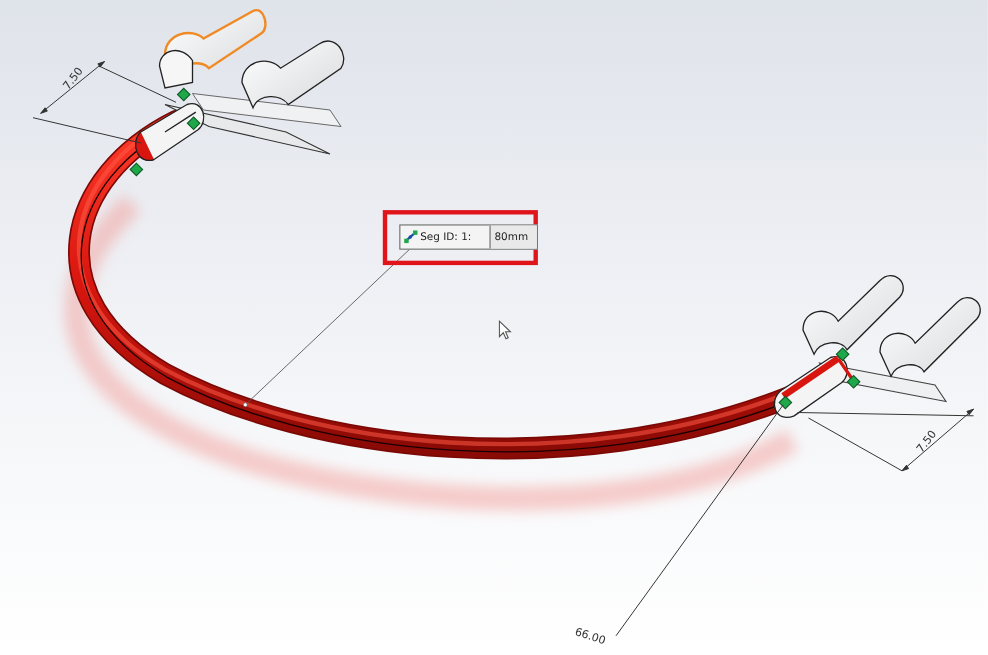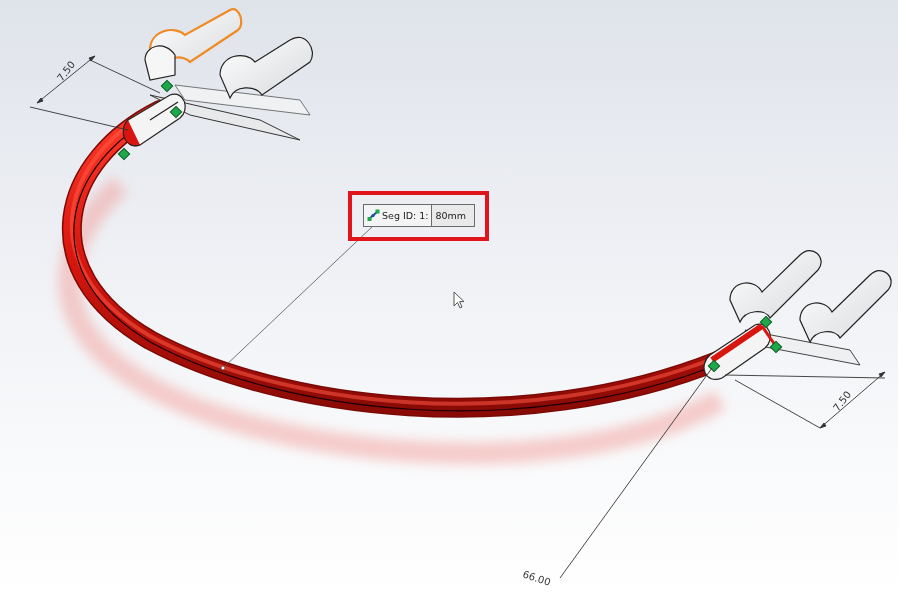--- a/index.html
+++ b/index.html
@@ -4,21 +4,21 @@
 <style>
   html,body{margin:0;padding:0;}
   body{width:898px;height:595px;overflow:hidden;font-family:"DejaVu Sans",sans-serif;}
   #viewport{position:absolute;left:0;top:0;width:898px;height:595px;
     background:linear-gradient(180deg,#dfe3ea 0%,#eceef3 35%,#f7f8fa 70%,#ffffff 100%);}
   #scene{position:absolute;left:0;top:0;}
   .dim-text{font-family:"DejaVu Sans",sans-serif;font-size:10px;fill:#333;}
   #callout-box{position:absolute;left:348px;top:191px;width:141px;height:50px;border:4px solid #e0141b;box-sizing:border-box;}
   #callout{position:absolute;left:363px;top:204px;height:21px;display:flex;align-items:stretch;
     border:1px solid #6b6b6b;background:#f4f4f4;font-size:9.5px;color:#222;}
-  #callout .lbl{display:flex;align-items:center;padding:0 2px 0 3px;white-space:nowrap;}
+  #callout .lbl{display:flex;align-items:center;padding:0 16px 0 3px;white-space:nowrap;}
   #callout .val{display:flex;align-items:center;border-left:1px solid #6b6b6b;background:#e9e9e9;padding:0 4px;width:34px;}
   #callout .ico{width:13px;height:13px;margin-right:2px;}
   #cursor{position:absolute;left:453px;top:291px;}
 </style>
 </head>
 <body>
 
 <div id="viewport">
   <svg id="scene" width="898" height="595" viewBox="0 0 898 595">
     <defs>

